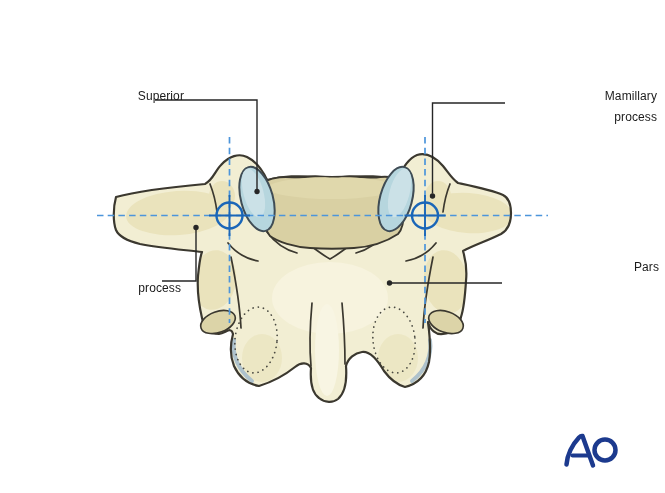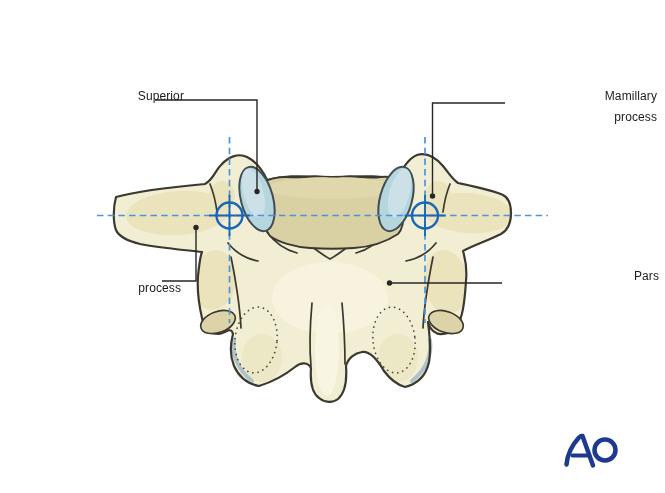--- a/index.html
+++ b/index.html
@@ -141,18 +141,18 @@
   <div class="label" style="left:477px;top:86px">
     <span>Mamillary</span><br>
     <span>process</span>
   </div>
 
   <div class="label" style="left:1px;top:257px">
     <br>
     <span>process</span>
   </div>
 
-  <div class="label" style="left:479px;top:266px">
+  <div class="label" style="left:479px;top:257px">
     <span>Pars</span><br>
   </div>
 
   <span class="sr-only">AO</span>
 </div>
 
 </body></html>

